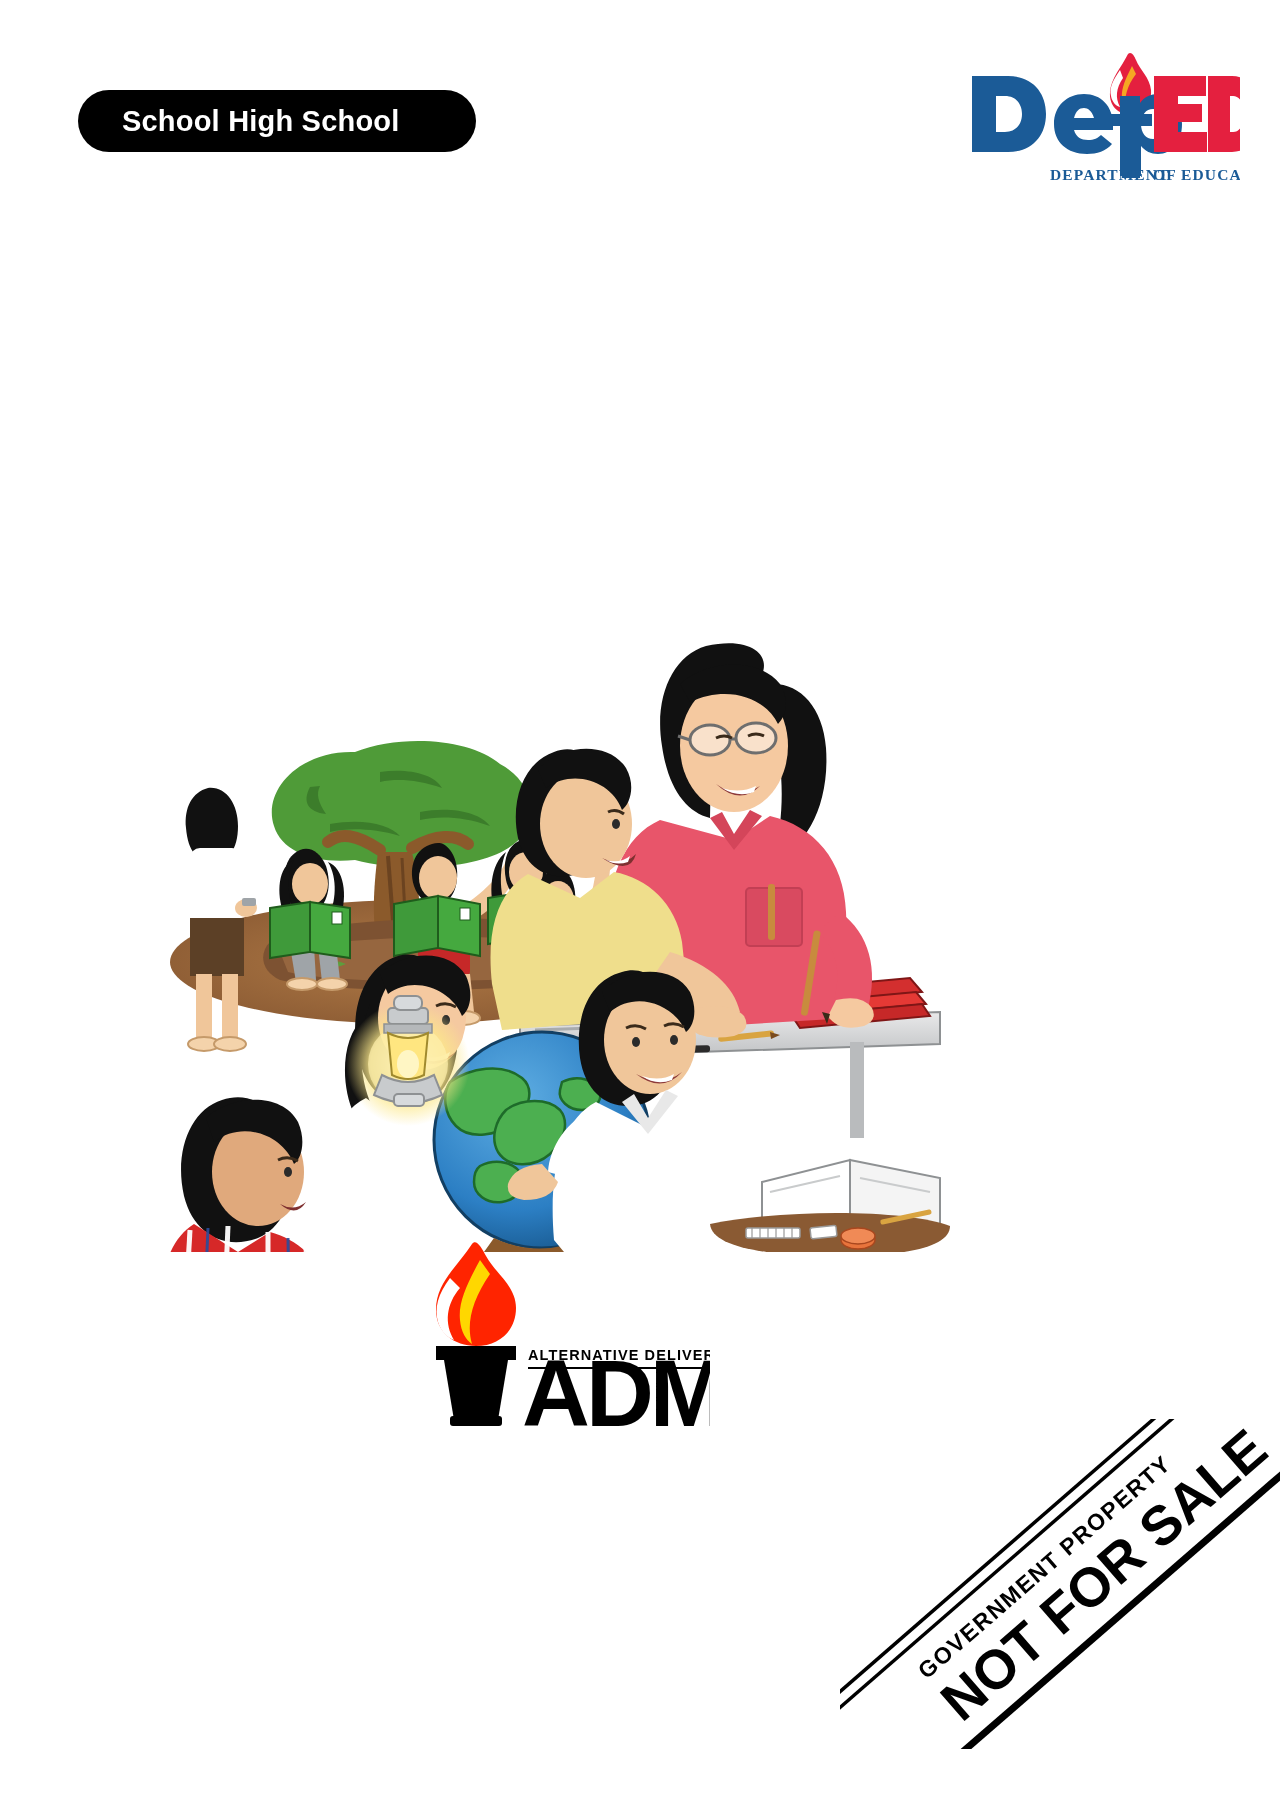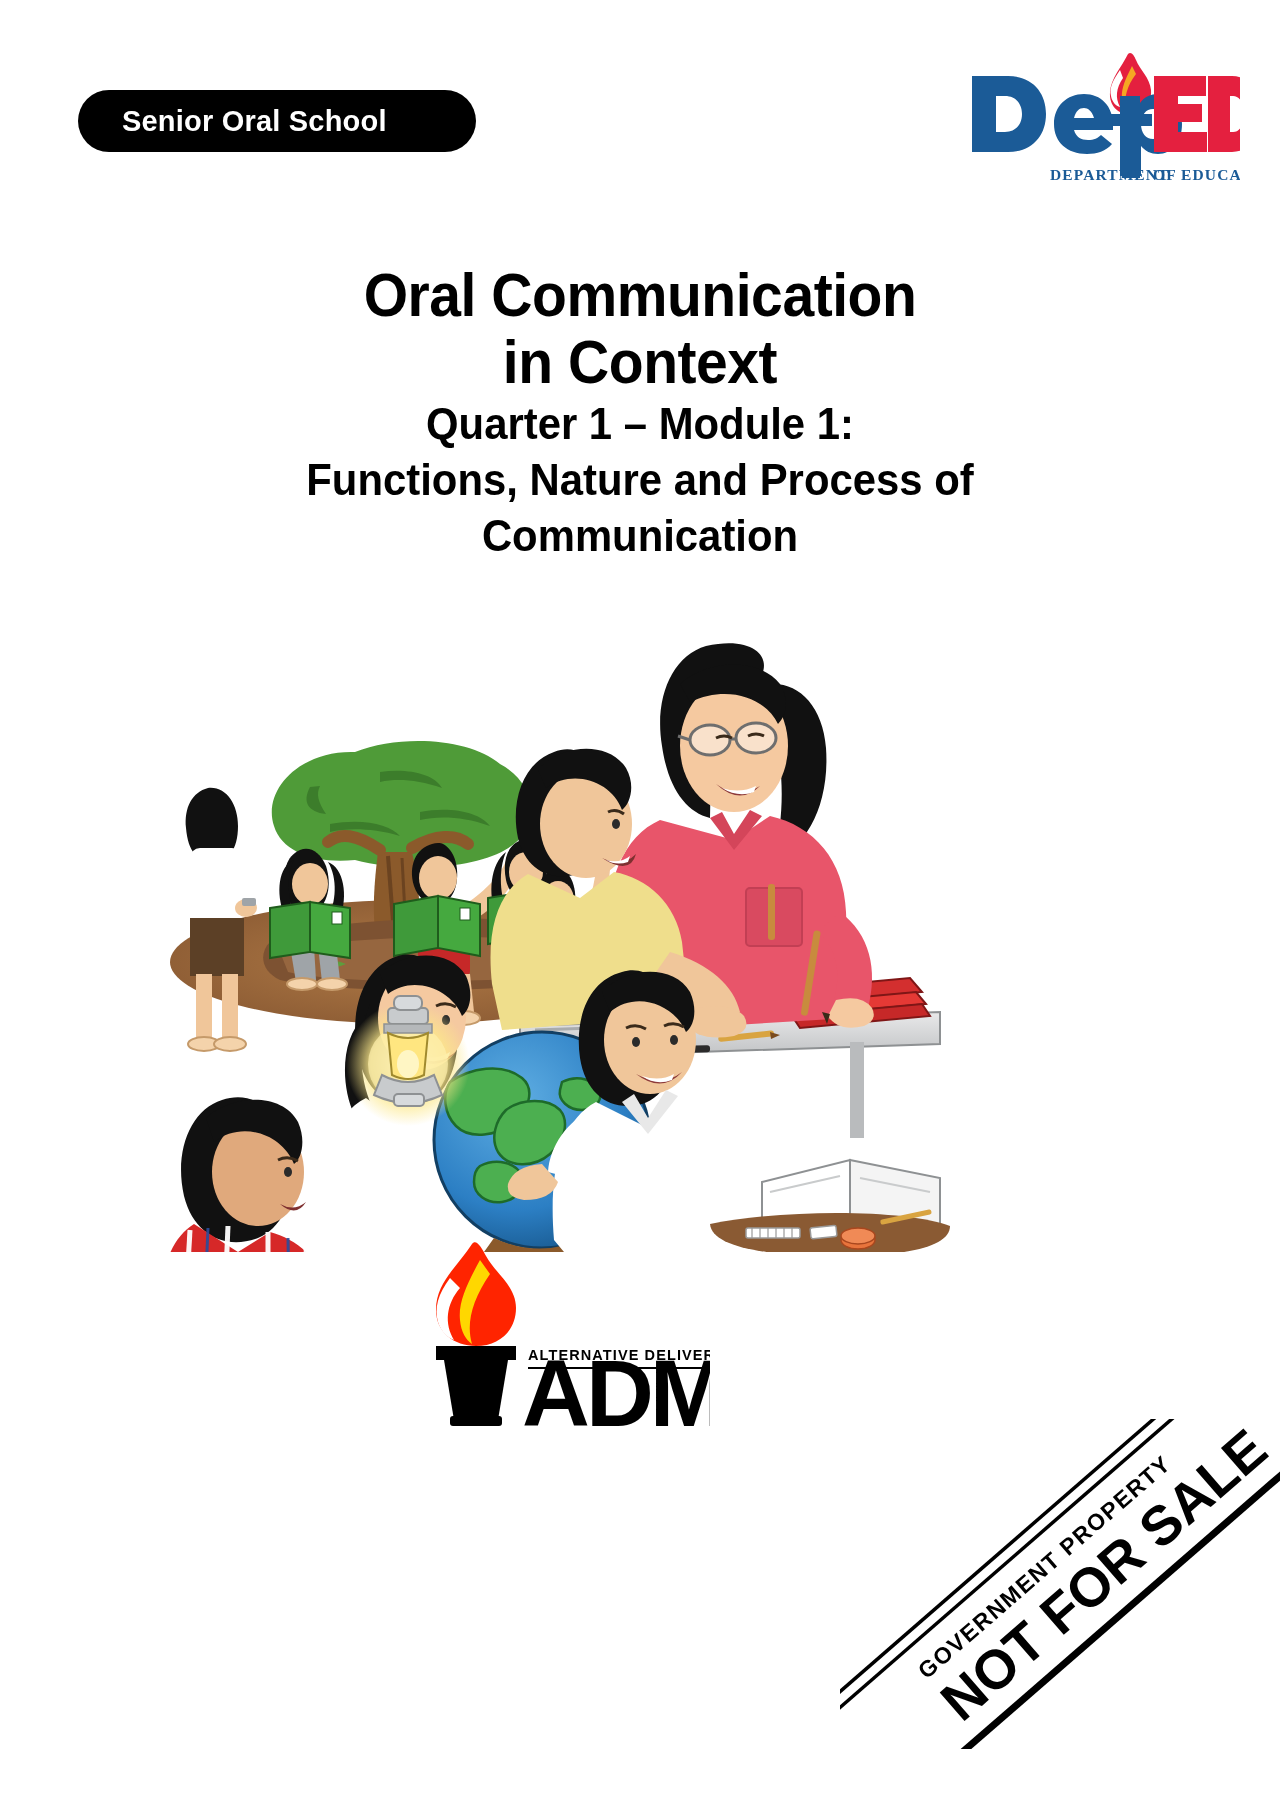--- a/index.html
+++ b/index.html
@@ -123,21 +123,21 @@
   }
 </style>
 </head>
 <body>
 
 <div id="page">
 
   <div id="header-row">
 
     <div id="shs-badge">
-      <span id="shs-badge-label">Senior Oral School</span>
+      <span id="shs-badge-label">School High School</span>
     </div>
 
     <div id="deped-logo">
       <svg viewBox="0 0 290 145" width="290" height="145" aria-hidden="true">
 
         <g>
           <path d="M178 14 C 171 28, 161 38, 160 52 C 159 66, 168 74, 179 74
                    C 193 74, 202 64, 201 50 C 200 38, 190 30, 186 20
                    C 184 15, 181 11, 178 14 Z" fill="#E4203F"></path>
           <path d="M170 30 C 163 40, 159 48, 161 56 C 162 62, 166 66, 170 67
@@ -179,27 +179,20 @@
                    C 294 64, 290 56, 283 56 Z"></path>
         </g>
 
         <text x="100" y="140" font-family="Liberation Serif, serif" font-size="15.5" letter-spacing="1.1" fill="#1B5B97">DEPARTMENT</text>
         <text x="203" y="140" font-family="Liberation Serif, serif" font-size="15.5" letter-spacing="1.1" fill="#1B5B97">OF EDUCATION</text>
       </svg>
       <span class="sr-only">DEPARTMENT OF EDUCATION</span>
     </div>
   </div>
 
-  <div id="title-block">
-    <div class="t-main">Oral Communication</div>
-    <div class="t-main">in Context</div>
-    <div class="t-sub">Quarter 1 – Module 1:</div>
-    <div class="t-sub">Functions, Nature and Process of</div>
-    <div class="t-sub">Communication</div>
-  </div>
 
   <div id="illustration">
     <svg viewBox="0 0 800 640" width="800" height="640" aria-hidden="true">
       <defs>
         <radialGradient id="lampGlow" cx="50%" cy="50%" r="50%">
           <stop offset="0%" stop-color="#FFF6C4" stop-opacity="1"></stop>
           <stop offset="60%" stop-color="#FCE88A" stop-opacity="0.85"></stop>
           <stop offset="100%" stop-color="#FCE88A" stop-opacity="0"></stop>
         </radialGradient>
         <radialGradient id="globeShade" cx="38%" cy="32%" r="72%">

